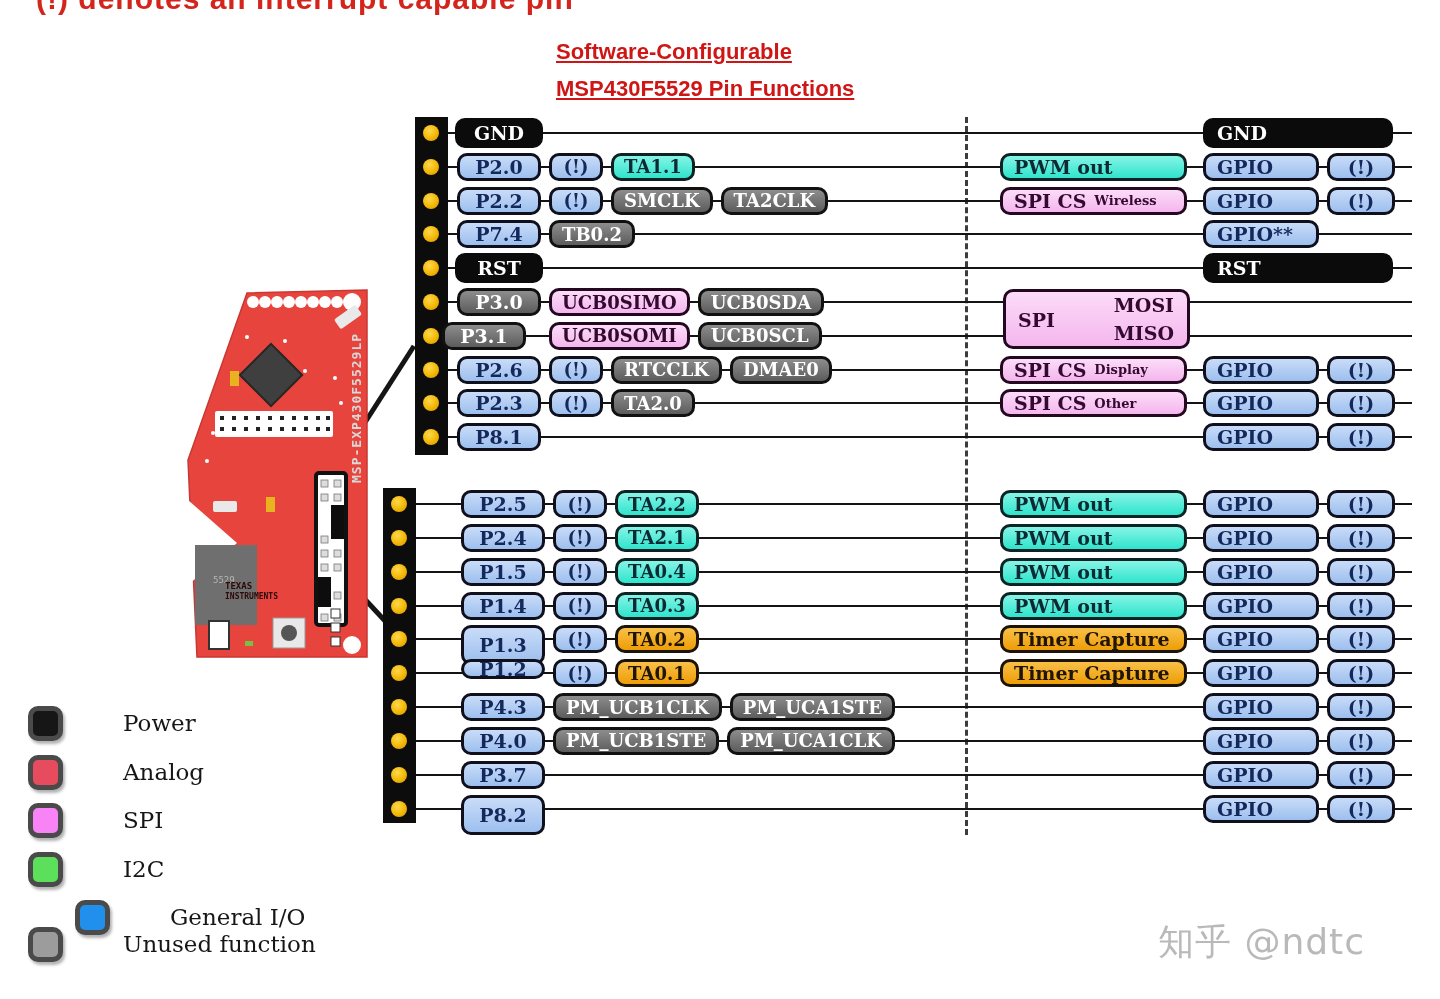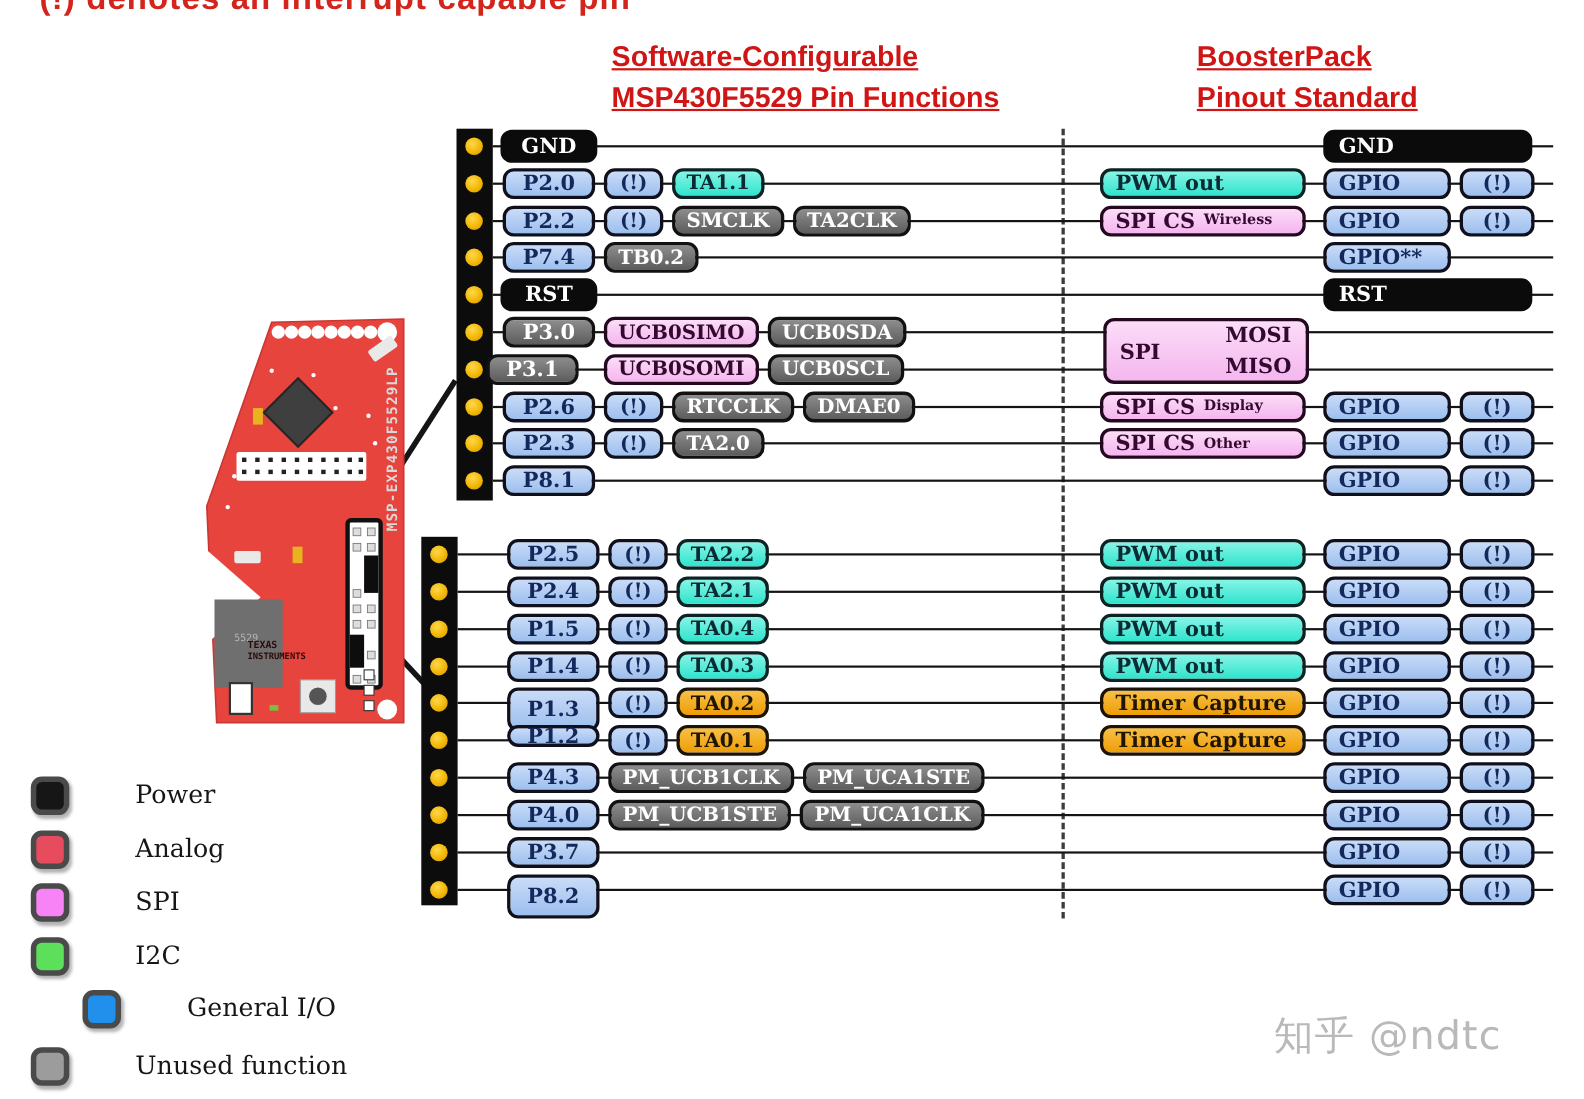--- a/index.html
+++ b/index.html
@@ -4,21 +4,21 @@
 <style>
   html,body{margin:0;padding:0;background:#fff;}
   #stage{position:relative;width:1440px;height:999px;background:#ffffff;overflow:hidden;
          font-family:"DejaVu Serif", serif;}
   .abs{position:absolute;}
 
   
   .cutnote{position:absolute;left:36px;top:-18px;font-family:"Liberation Sans",sans-serif;
            font-weight:bold;font-size:30px;color:#d3251c;letter-spacing:1px;white-space:nowrap;}
   .colhead{position:absolute;font-family:"Liberation Sans",sans-serif;font-weight:bold;
-           font-size:26px;line-height:37px;color:#d01515;text-decoration:underline;white-space:nowrap;}
+           font-size:22px;line-height:37px;color:#d01515;text-decoration:underline;white-space:nowrap;}
   .bigtitle{position:absolute;left:78px;top:240px;font-family:"Liberation Sans",sans-serif;
             font-weight:bold;font-size:36px;color:#e01d16;white-space:nowrap;}
 
   
   .hbar{position:absolute;width:33px;background:#0c0c0c;z-index:3;}
   .hdot{position:absolute;width:16px;height:16px;border-radius:50%;z-index:4;
         background:radial-gradient(circle at 40% 35%, #ffd84e 0%, #f2b705 55%, #cf9400 100%);}
 
   
   .rline{position:absolute;height:2px;background:#141414;z-index:1;}
@@ -71,24 +71,20 @@
 </head>
 <body>
 
 <div id="stage">
 
   <div class="cutnote">(!) denotes an interrupt capable pin</div>
 
   <div class="colhead" style="left:556px;top:33px;">
     <div>Software-Configurable</div>
     <div>MSP430F5529 Pin Functions</div>
-  </div>
-  <div class="colhead" style="left:1088px;top:33px;">
-    <div>BoosterPack</div>
-    <div>Pinout Standard</div>
   </div>
 
 
   <svg class="abs" style="left:185px;top:283px;z-index:2;" width="192" height="382" viewBox="0 0 192 382">
     <polygon points="62,10 182,7 182,374 12,374 3,177" fill="#e8443e" stroke="#c93732" stroke-width="1.5"></polygon>
     <polygon points="3,217 52,260 3,302" fill="#ffffff"></polygon>
 
     <g fill="#ffffff">
       <circle cx="68" cy="19" r="6"></circle>
         <circle cx="80" cy="19" r="6"></circle>
@@ -399,20 +395,20 @@
         <div class="lglabel">SPI</div>
       </div>
       <div class="lgitem" style="top: 851.5px;">
         <div class="lgswatch" style="background: rgb(92, 224, 92);"></div>
         <div class="lglabel">I2C</div>
       </div>
       <div class="lgitem" style="top: 900px; margin-left: 47px;">
         <div class="lgswatch" style="background: rgb(32, 144, 236);"></div>
         <div class="lglabel">General I/O</div>
       </div>
-      <div class="lgitem" style="top: 952px; justify-content: space-between;">
+      <div class="lgitem" style="top: 927px; justify-content: space-between;">
         <div class="lgswatch" style="background: rgb(156, 156, 156);"></div>
         <div class="lglabel">Unused function</div>
       </div>
     </div>
 
   <div id="watermark">知乎 @ndtc</div>
 </div>
 
 </body></html>

